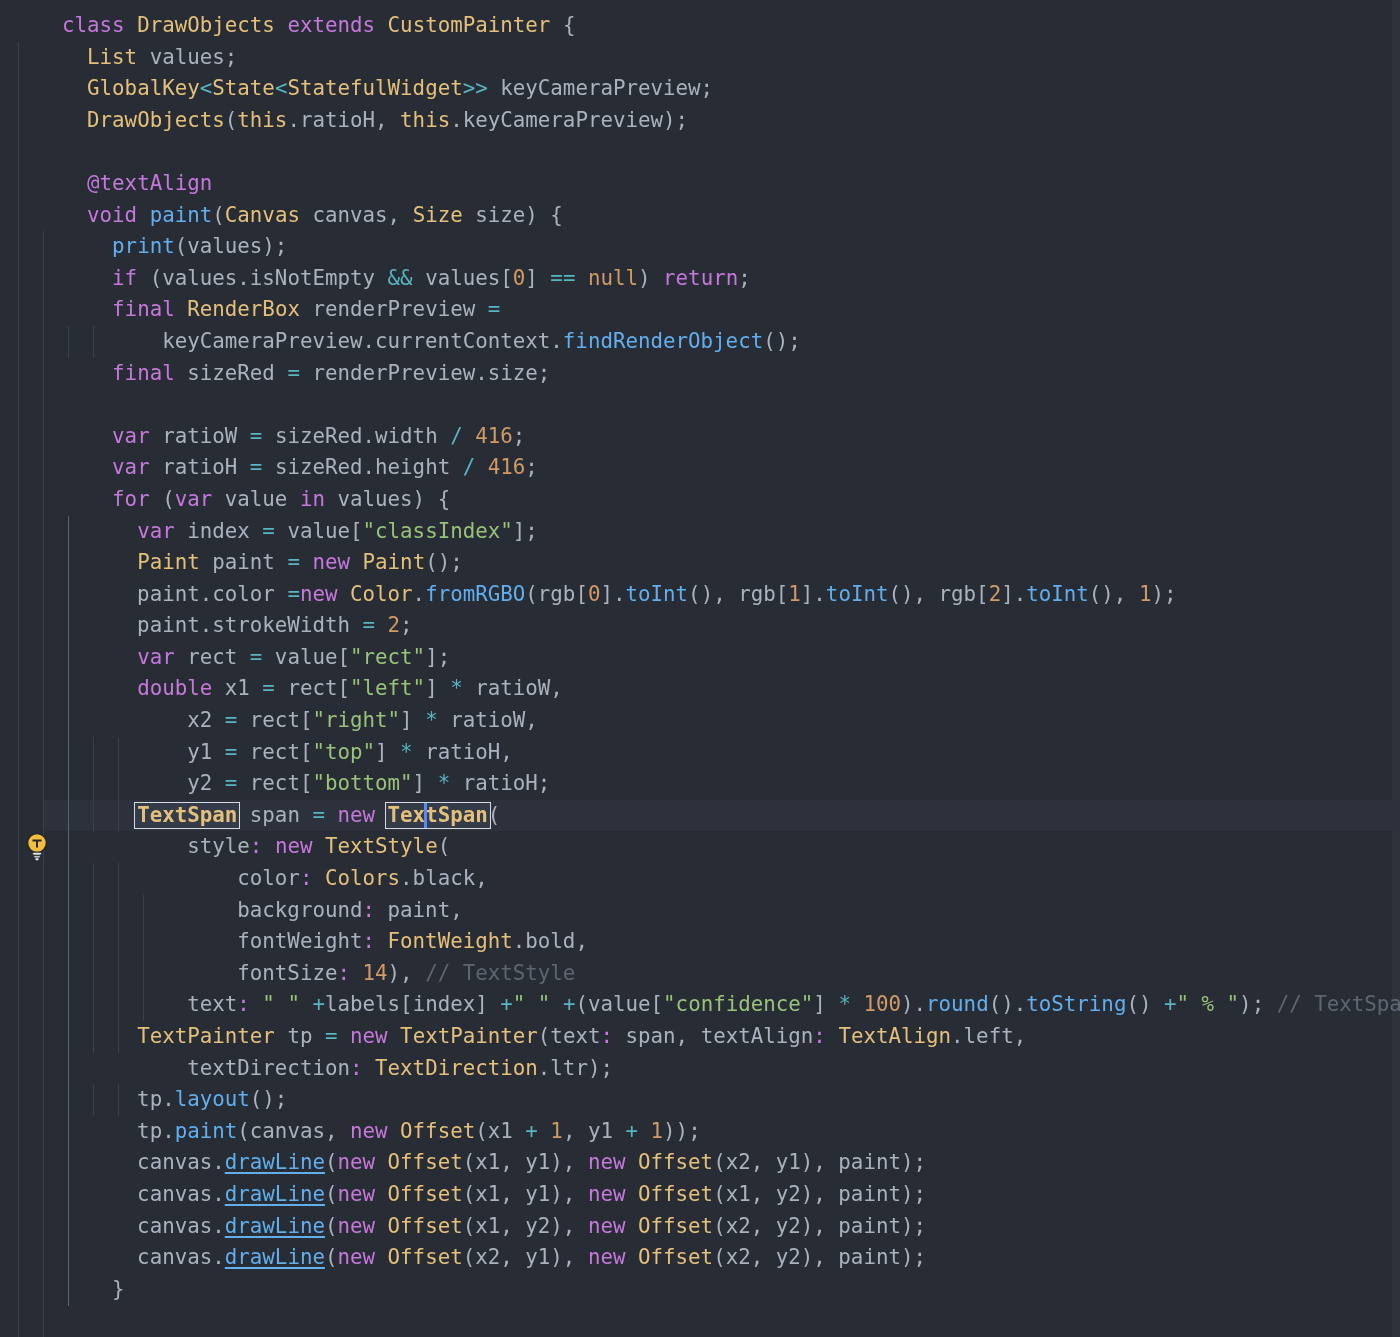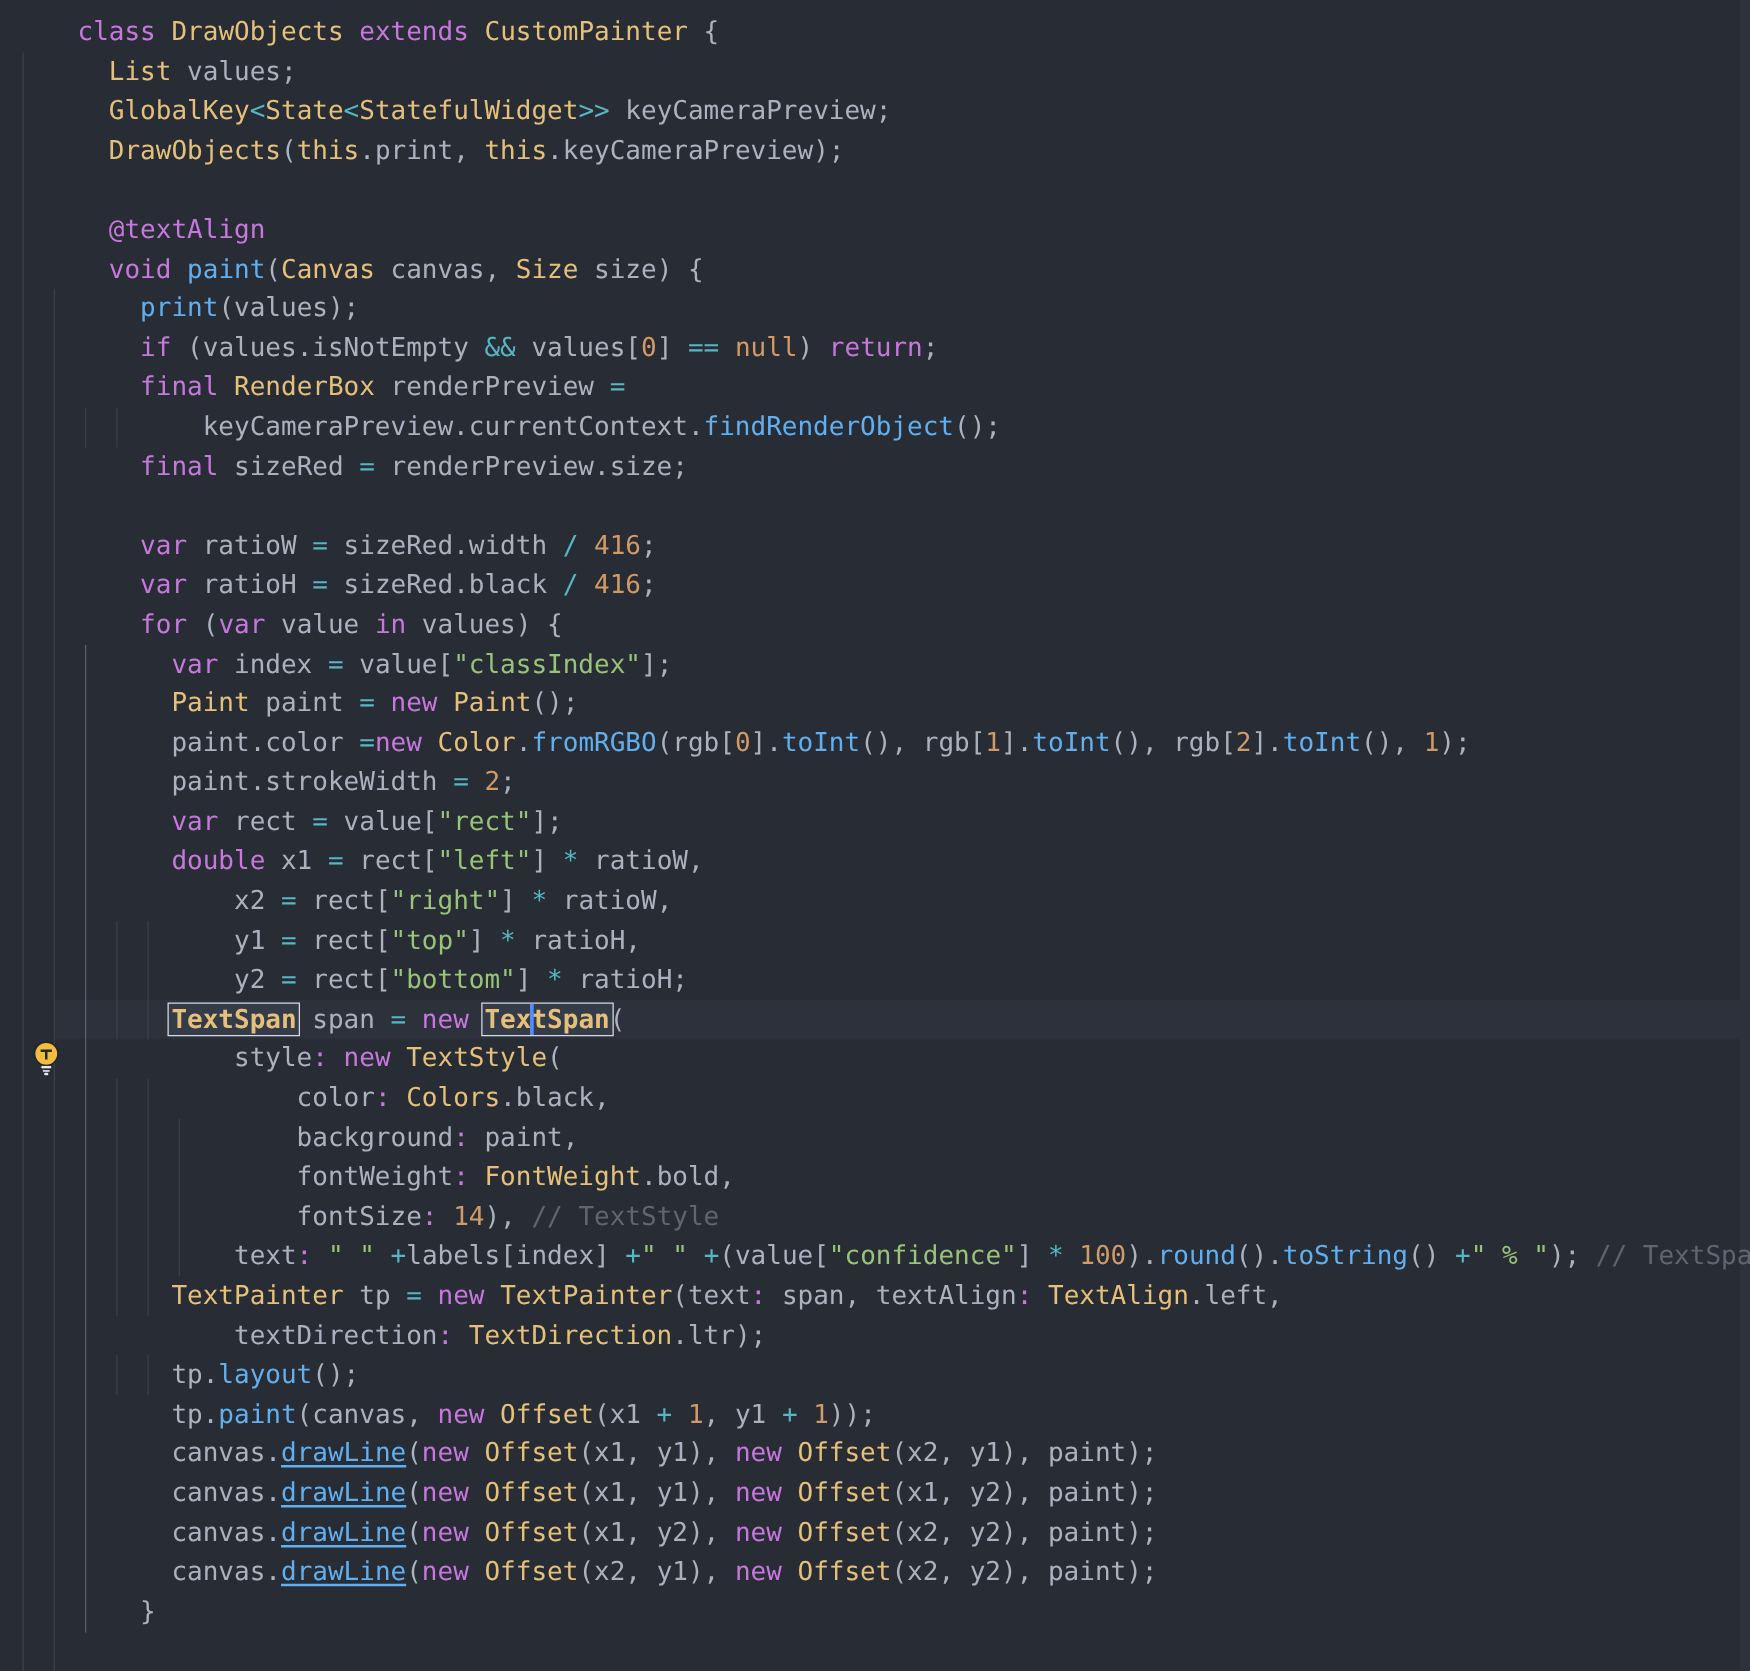--- a/index.html
+++ b/index.html
@@ -46,32 +46,32 @@
       <div class="guide" style="left: 93px; top: 863.2px; height: 189.6px;"></div>
       <div class="guide" style="left: 118px; top: 863.2px; height: 189.6px;"></div>
       <div class="guide" style="left: 143px; top: 894.8px; height: 126.4px;"></div>
       <div class="guide" style="left: 93px; top: 1084.4px; height: 31.6px;"></div>
       <div class="guide" style="left: 118px; top: 1084.4px; height: 31.6px;"></div>
     </div>
   <div id="code">
       <div class="line"><span class="tk-k">class</span><span class="tk-d"> </span><span class="tk-t">DrawObjects</span><span class="tk-d"> </span><span class="tk-k">extends</span><span class="tk-d"> </span><span class="tk-t">CustomPainter</span><span class="tk-d"> {</span></div>
       <div class="line"><span class="tk-d">  </span><span class="tk-t">List</span><span class="tk-d"> values;</span></div>
       <div class="line"><span class="tk-d">  </span><span class="tk-t">GlobalKey</span><span class="tk-o">&lt;</span><span class="tk-t">State</span><span class="tk-o">&lt;</span><span class="tk-t">StatefulWidget</span><span class="tk-o">&gt;&gt;</span><span class="tk-d"> keyCameraPreview;</span></div>
-      <div class="line"><span class="tk-d">  </span><span class="tk-t">DrawObjects</span><span class="tk-d">(</span><span class="tk-t">this</span><span class="tk-d">.print, </span><span class="tk-t">this</span><span class="tk-d">.keyCameraPreview);</span></div>
+      <div class="line"><span class="tk-d">  </span><span class="tk-t">DrawObjects</span><span class="tk-d">(</span><span class="tk-t">this</span><span class="tk-d">.ratioH, </span><span class="tk-t">this</span><span class="tk-d">.keyCameraPreview);</span></div>
       <div class="line"></div>
       <div class="line"><span class="tk-d">  </span><span class="tk-k">@textAlign</span></div>
       <div class="line"><span class="tk-d">  </span><span class="tk-k">void</span><span class="tk-d"> </span><span class="tk-f">paint</span><span class="tk-d">(</span><span class="tk-t">Canvas</span><span class="tk-d"> canvas, </span><span class="tk-t">Size</span><span class="tk-d"> size) {</span></div>
       <div class="line"><span class="tk-d">    </span><span class="tk-f">print</span><span class="tk-d">(values);</span></div>
       <div class="line"><span class="tk-d">    </span><span class="tk-k">if</span><span class="tk-d"> (values.isNotEmpty </span><span class="tk-o">&amp;&amp;</span><span class="tk-d"> values[</span><span class="tk-n">0</span><span class="tk-d">] </span><span class="tk-o">==</span><span class="tk-d"> </span><span class="tk-n">null</span><span class="tk-d">) </span><span class="tk-k">return</span><span class="tk-d">;</span></div>
       <div class="line"><span class="tk-d">    </span><span class="tk-k">final</span><span class="tk-d"> </span><span class="tk-t">RenderBox</span><span class="tk-d"> renderPreview </span><span class="tk-o">=</span></div>
       <div class="line"><span class="tk-d">        keyCameraPreview.currentContext.</span><span class="tk-f">findRenderObject</span><span class="tk-d">();</span></div>
       <div class="line"><span class="tk-d">    </span><span class="tk-k">final</span><span class="tk-d"> sizeRed </span><span class="tk-o">=</span><span class="tk-d"> renderPreview.size;</span></div>
       <div class="line"></div>
       <div class="line"><span class="tk-d">    </span><span class="tk-k">var</span><span class="tk-d"> ratioW </span><span class="tk-o">=</span><span class="tk-d"> sizeRed.width </span><span class="tk-o">/</span><span class="tk-d"> </span><span class="tk-n">416</span><span class="tk-d">;</span></div>
-      <div class="line"><span class="tk-d">    </span><span class="tk-k">var</span><span class="tk-d"> ratioH </span><span class="tk-o">=</span><span class="tk-d"> sizeRed.black </span><span class="tk-o">/</span><span class="tk-d"> </span><span class="tk-n">416</span><span class="tk-d">;</span></div>
+      <div class="line"><span class="tk-d">    </span><span class="tk-k">var</span><span class="tk-d"> ratioH </span><span class="tk-o">=</span><span class="tk-d"> sizeRed.height </span><span class="tk-o">/</span><span class="tk-d"> </span><span class="tk-n">416</span><span class="tk-d">;</span></div>
       <div class="line"><span class="tk-d">    </span><span class="tk-k">for</span><span class="tk-d"> (</span><span class="tk-k">var</span><span class="tk-d"> value </span><span class="tk-k">in</span><span class="tk-d"> values) {</span></div>
       <div class="line"><span class="tk-d">      </span><span class="tk-k">var</span><span class="tk-d"> index </span><span class="tk-o">=</span><span class="tk-d"> value[</span><span class="tk-s">"classIndex"</span><span class="tk-d">];</span></div>
       <div class="line"><span class="tk-d">      </span><span class="tk-t">Paint</span><span class="tk-d"> paint </span><span class="tk-o">=</span><span class="tk-d"> </span><span class="tk-k">new</span><span class="tk-d"> </span><span class="tk-t">Paint</span><span class="tk-d">();</span></div>
       <div class="line"><span class="tk-d">      paint.color </span><span class="tk-o">=</span><span class="tk-k">new</span><span class="tk-d"> </span><span class="tk-t">Color</span><span class="tk-d">.</span><span class="tk-f">fromRGBO</span><span class="tk-d">(rgb[</span><span class="tk-n">0</span><span class="tk-d">].</span><span class="tk-f">toInt</span><span class="tk-d">(), rgb[</span><span class="tk-n">1</span><span class="tk-d">].</span><span class="tk-f">toInt</span><span class="tk-d">(), rgb[</span><span class="tk-n">2</span><span class="tk-d">].</span><span class="tk-f">toInt</span><span class="tk-d">(), </span><span class="tk-n">1</span><span class="tk-d">);</span></div>
       <div class="line"><span class="tk-d">      paint.strokeWidth </span><span class="tk-o">=</span><span class="tk-d"> </span><span class="tk-n">2</span><span class="tk-d">;</span></div>
       <div class="line"><span class="tk-d">      </span><span class="tk-k">var</span><span class="tk-d"> rect </span><span class="tk-o">=</span><span class="tk-d"> value[</span><span class="tk-s">"rect"</span><span class="tk-d">];</span></div>
       <div class="line"><span class="tk-d">      </span><span class="tk-k">double</span><span class="tk-d"> x1 </span><span class="tk-o">=</span><span class="tk-d"> rect[</span><span class="tk-s">"left"</span><span class="tk-d">] </span><span class="tk-o">*</span><span class="tk-d"> ratioW,</span></div>
       <div class="line"><span class="tk-d">          x2 </span><span class="tk-o">=</span><span class="tk-d"> rect[</span><span class="tk-s">"right"</span><span class="tk-d">] </span><span class="tk-o">*</span><span class="tk-d"> ratioW,</span></div>
       <div class="line"><span class="tk-d">          y1 </span><span class="tk-o">=</span><span class="tk-d"> rect[</span><span class="tk-s">"top"</span><span class="tk-d">] </span><span class="tk-o">*</span><span class="tk-d"> ratioH,</span></div>
       <div class="line"><span class="tk-d">          y2 </span><span class="tk-o">=</span><span class="tk-d"> rect[</span><span class="tk-s">"bottom"</span><span class="tk-d">] </span><span class="tk-o">*</span><span class="tk-d"> ratioH;</span></div>

